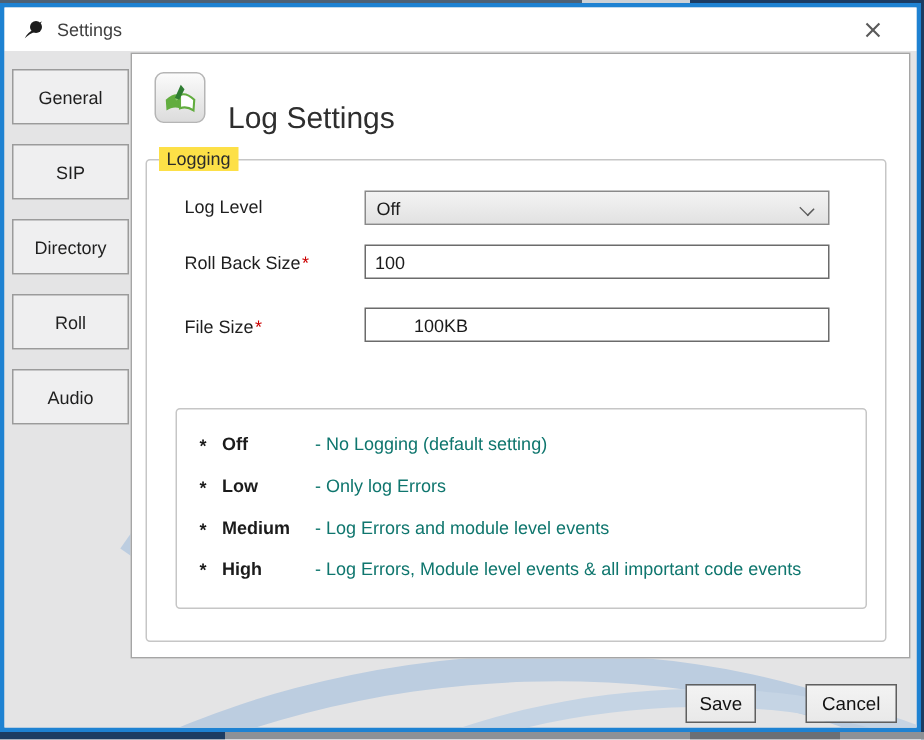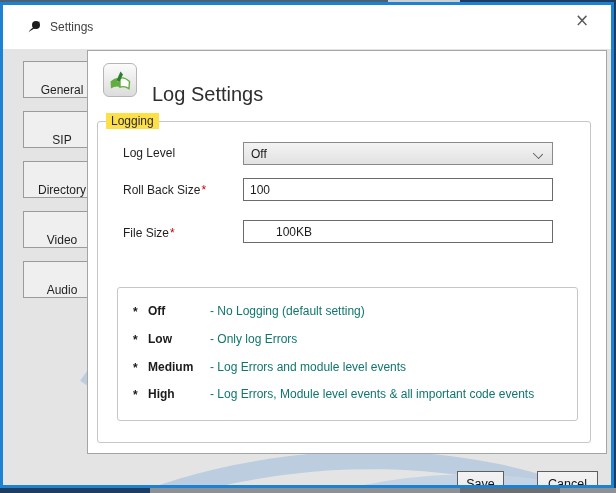--- a/index.html
+++ b/index.html
@@ -16,39 +16,39 @@
   .bg-bottom .seg-navy{position:absolute;left:0;width:150px;height:5px;background:#1d3d62;}
   .bg-bottom .seg-darkgray{position:absolute;left:460px;width:100px;height:5px;background:#6b6f74;}
   .bg-right{position:absolute;top:0;right:0;width:2px;height:100%;background:#1b3c63;z-index:0;}
 
   
   .window{
     position:absolute;left:0;top:2px;width:614px;height:486px;
     border:3px solid #1e82d2;box-sizing:border-box;background:#e4e4e5;z-index:1;
     display:flex;flex-direction:column;
   }
-  .titlebar{height:44px;background:#ffffff;display:flex;align-items:center;
-    padding-left:23px;position:relative;flex:0 0 auto;}
+  .titlebar{height:29px;background:#ffffff;display:flex;align-items:center;
+    padding-left:11px;position:relative;flex:0 0 auto;}
   .title-text{margin-left:8px;color:#3f3f3f;font-size:12px;}
   .close-btn{position:absolute;right:14px;top:3px;width:30px;height:23px;
     display:flex;align-items:center;justify-content:center;color:#5a5a5a;font-size:17px;
     font-family:"DejaVu Sans", sans-serif;cursor:default;}
   .content{position:relative;flex:1;background:#e4e4e5;overflow:hidden;}
 
   
   .swirl{position:absolute;border-radius:50%;border-style:solid;border-color:#bccde0;pointer-events:none;z-index:1;}
   #swirl1{width:760px;height:420px;border-width:18px;left:-70px;top:404px;transform:rotate(-5deg);}
   #swirl2{width:560px;height:300px;border-width:12px;left:130px;top:428px;transform:rotate(-7deg);border-color:#c5d4e4;}
   #swirl-slash{position:absolute;left:68px;top:300px;width:70px;height:14px;background:#bccde0;
     transform:rotate(-55deg);pointer-events:none;z-index:1;}
 
   
-  .tab{position:absolute;left:20px;width:78px;height:37px;background:#efeff0;
+  .tab{position:absolute;left:5px;width:78px;height:37px;background:#efeff0;
     border:1px solid #9b9b9b;box-sizing:border-box;z-index:3;
-    display:flex;align-items:flex-end;justify-content:center;color:#1f1f1f;cursor:default;}
+    display:flex;align-items:center;justify-content:center;color:#1f1f1f;cursor:default;}
   .tab.selected{background:#ffffff;width:82px;border-color:#a9a9a9;border-right:none;z-index:5;height:48px;}
 
   
   .panel{position:absolute;left:84px;top:1px;width:520px;height:404px;background:#ffffff;
     border:1px solid #a5a5a5;box-sizing:border-box;z-index:4;}
 
   .hdr-icon{position:absolute;left:15px;top:12px;width:34px;height:34px;border-radius:6px;
     border:1px solid #b5b5b5;background:linear-gradient(#fbfbfb,#dcdcdc);
     display:flex;align-items:center;justify-content:center;box-sizing:border-box;}
   .hdr-title{position:absolute;left:64px;top:32px;font-size:20px;color:#2e2e2e;}
@@ -112,21 +112,21 @@
     <div class="tab" style="top:12px">
         <span>General</span>
       </div>
     <div class="tab" style="top:62px">
         <span>SIP</span>
       </div>
     <div class="tab" style="top:112px">
         <span>Directory</span>
       </div>
     <div class="tab" style="top:162px">
-        <span>Video</span>
+        <span>Roll</span>
       </div>
     <div class="tab" style="top:212px">
         <span>Audio</span>
       </div>
 
     <div class="panel">
       <div class="hdr-icon">
         <svg width="24" height="24" viewBox="0 0 24 24">
           <path d="M2.5 13.5 C6.5 9.8 9.8 9.3 12 10.4 L12 19.2 C9 18 6 18.6 3 20.6 Z" fill="#62ad3f"></path>
           <path d="M21.5 13.5 C17.5 9.8 14.2 9.3 12 10.4 L12 19.2 C15 18 18 18.6 21 20.6 Z" fill="#ffffff" stroke="#62ad3f" stroke-width="1.4"></path>

